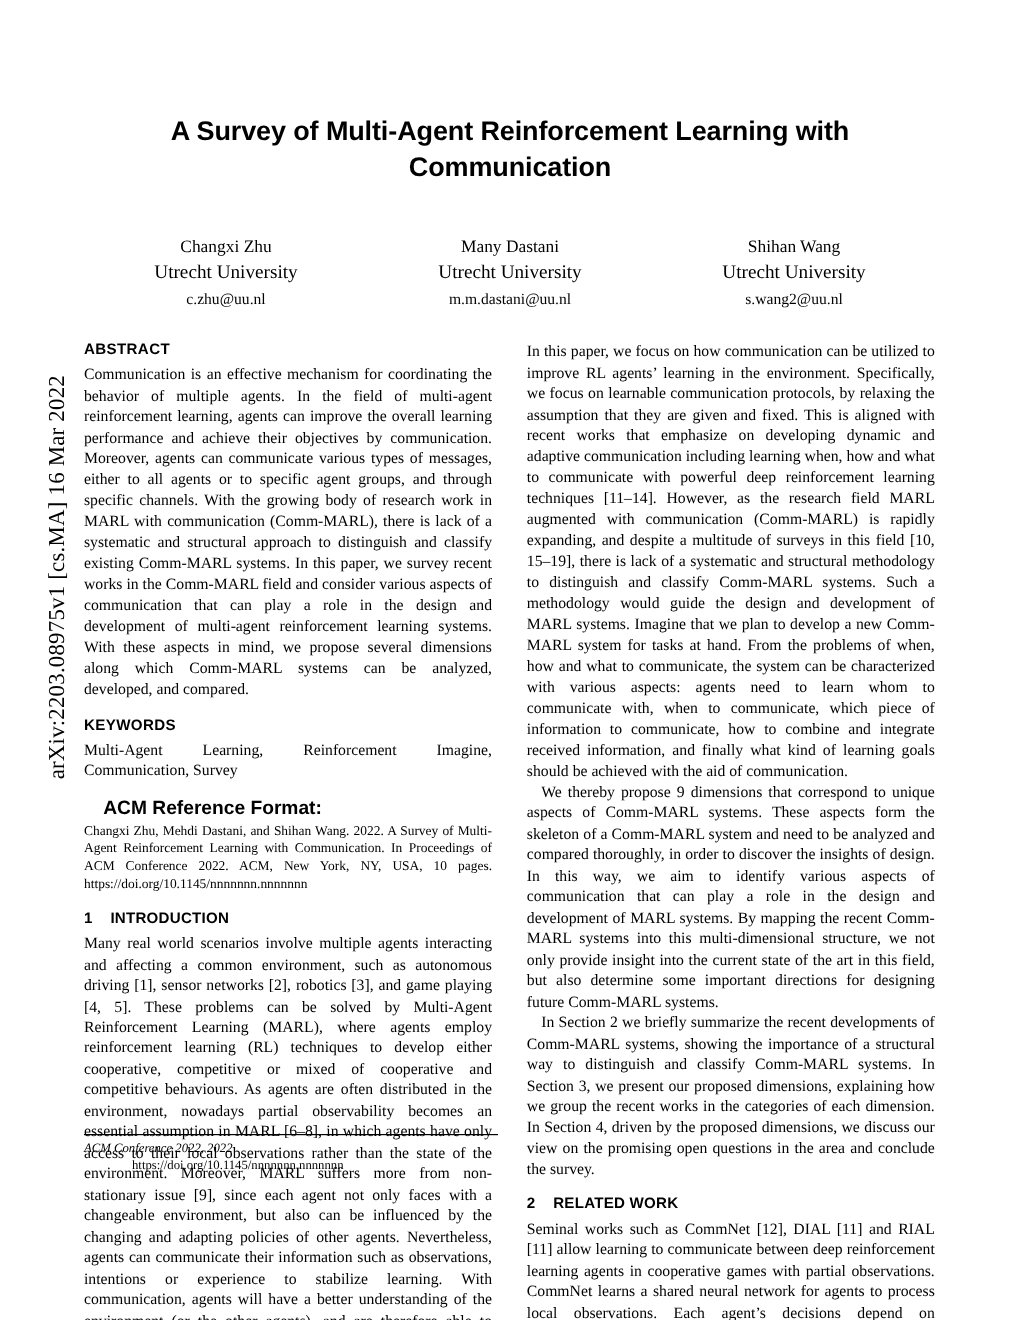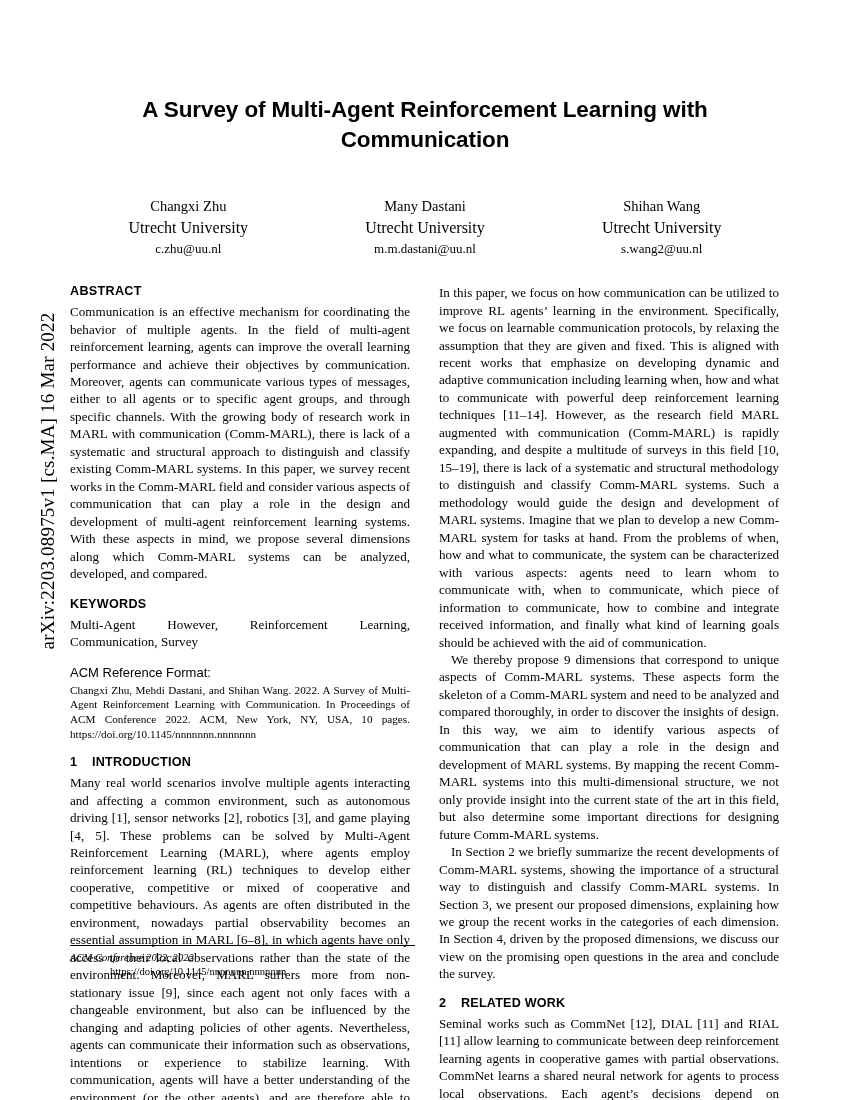--- a/index.html
+++ b/index.html
@@ -104,23 +104,23 @@
     text-indent: 12px;
   }
   p.kw {
     font-size: 13.1px;
     line-height: 1.335;
     text-align: justify;
     margin: 0;
   }
   .ref-head {
     font-family: "Liberation Sans", sans-serif;
-    font-size: 13px;
-    font-weight: normal;
-    margin: 14px 0 3px 0;
+    font-size: 16px;
+    font-weight: bold;
+    margin: 14px 0 3px 16px;
   }
   p.ref {
     font-size: 11.2px;
     line-height: 1.33;
     text-align: justify;
     margin: 0;
   }
   .kw-block { margin-top: 14px; }
   .abs-block { }
   .footer {
@@ -179,21 +179,21 @@
 
       <div class="col">
 
         <div class="abs-block">
           <h2 class="sec-head">ABSTRACT</h2>
           <p class="body">Communication is an effective mechanism for coordinating the behavior of multiple agents. In the field of multi-agent reinforcement learning, agents can improve the overall learning performance and achieve their objectives by communication. Moreover, agents can communicate various types of messages, either to all agents or to specific agent groups, and through specific channels. With the growing body of research work in MARL with communication (Comm-MARL), there is lack of a systematic and structural approach to distinguish and classify existing Comm-MARL systems. In this paper, we survey recent works in the Comm-MARL field and consider various aspects of communication that can play a role in the design and development of multi-agent reinforcement learning systems. With these aspects in mind, we propose several dimensions along which Comm-MARL systems can be analyzed, developed, and compared.</p>
         </div>
 
         <div class="kw-block">
           <h2 class="sec-head">KEYWORDS</h2>
-          <p class="kw">Multi-Agent However, Reinforcement Learning, Communication, Survey</p>
+          <p class="kw">Multi-Agent Learning, Reinforcement Imagine, Communication, Survey</p>
         </div>
 
         <div>
           <div class="ref-head">ACM Reference Format:</div>
           <p class="ref">Changxi Zhu, Mehdi Dastani, and Shihan Wang. 2022. A Survey of Multi-Agent Reinforcement Learning with Communication. In Proceedings of ACM Conference 2022. ACM, New York, NY, USA, 10 pages. https://doi.org/10.1145/nnnnnnn.nnnnnnn</p>
         </div>
 
         <h2 class="sec-num">
           <span class="num">1</span><span>INTRODUCTION</span>
         </h2>

